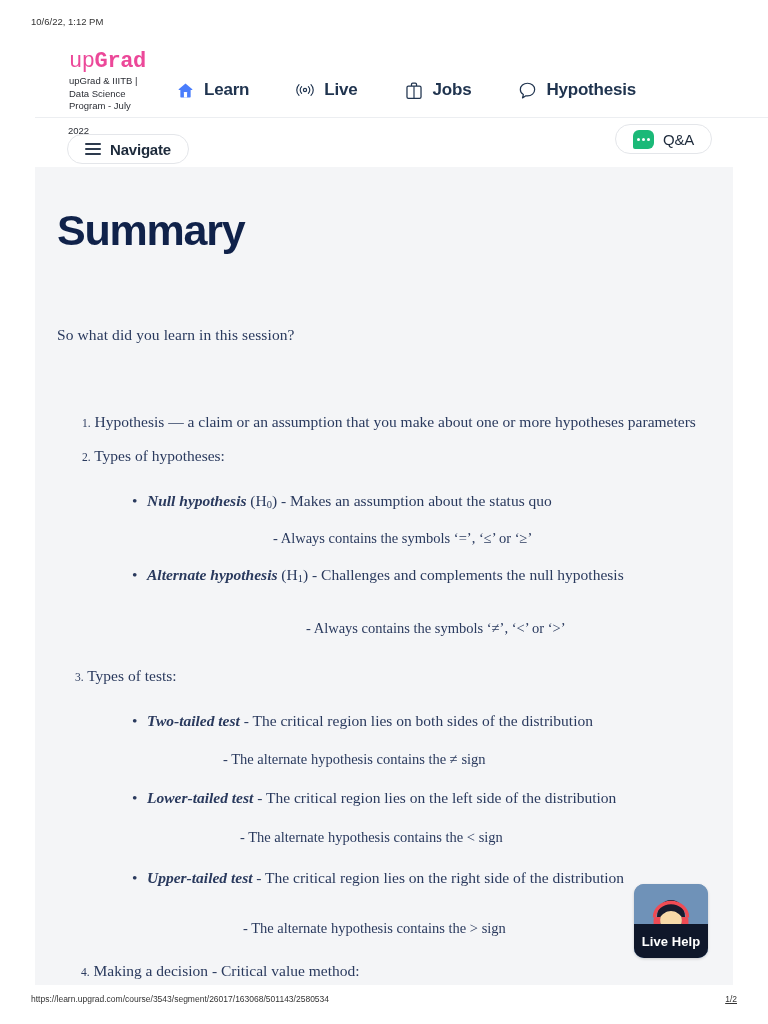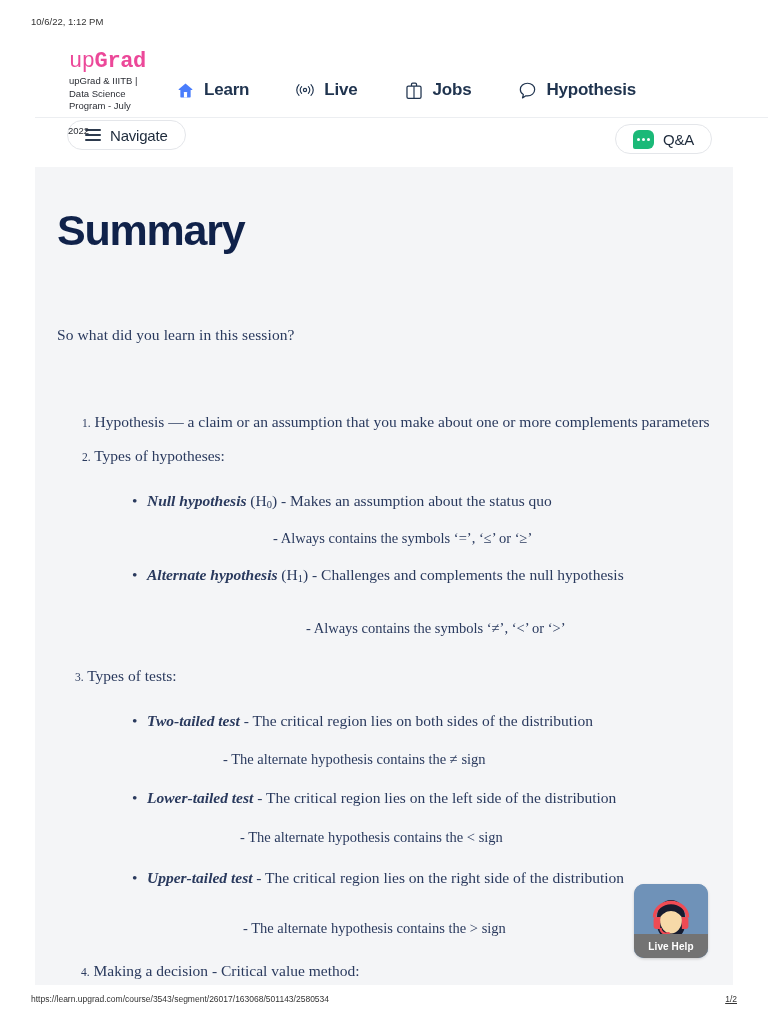--- a/index.html
+++ b/index.html
@@ -110,21 +110,21 @@
     border: 1px solid #e4e6ea;
     border-radius: 16px;
     background: #ffffff;
     font-size: 15px;
     font-weight: 400;
     color: #1d2a3b;
     letter-spacing: -0.2px;
     font-family: "Liberation Sans", sans-serif;
     white-space: nowrap;
   }
-  .pill-navigate { left: 32px; top: 2px; }
+  .pill-navigate { left: 32px; top: 16px; font-weight: bold; }
   .pill-qa { left: 580px; top: 6px; }
 
   .hamburger {
     position: relative;
     width: 16px; height: 12px;
     display: flex; flex-direction: column; justify-content: space-between;
   }
   .hamburger i { display: block; height: 2px; background: #2d3a4d; border-radius: 1px; }
   .overlap-2022 {
     position: absolute;
@@ -220,25 +220,25 @@
     width: 74px; height: 74px;
     border-radius: 10px;
     overflow: hidden;
     background: #6f92b8;
     box-shadow: 0 1px 3px rgba(0,0,0,0.18);
   }
   .lh-avatar { position: absolute; inset: 0; }
   .lh-bar {
     position: absolute;
     left: 0; right: 0; bottom: 0;
-    height: 24px;
-    background: #737373;
+    height: 34px;
+    background: #0f172a;
     color: #ffffff;
     font-family: "Liberation Sans", sans-serif;
-    font-size: 10px;
+    font-size: 13px;
     font-weight: 700;
     display: flex; align-items: center; justify-content: center;
     letter-spacing: 0.1px;
   }
 
   
   .print-footer {
     position: absolute;
     bottom: 18px; left: 0; right: 0;
     height: 12px;
@@ -341,21 +341,21 @@
 
   </div>
 
   <div class="content">
     <div class="doc">
 
       <div class="title">Summary</div>
 
       <div class="intro">So what did you learn in this session?</div>
 
-      <div class="line lv-num l1"><span class="n">1.</span> <span>Hypothesis — a claim or an assumption that you make about one or more complements parameters</span></div>
+      <div class="line lv-num l1"><span class="n">1.</span> <span>Hypothesis — a claim or an assumption that you make about one or more hypotheses parameters</span></div>
 
       <div class="line lv-num l2"><span class="n">2.</span> <span>Types of hypotheses:</span></div>
 
       <div class="line lv-bullet l3"><span class="bl">•</span><span class="b">Null hypothesis</span><span> (H</span><span class="sub">0</span><span>) - Makes an assumption about the status quo</span></div>
 
       <div class="line lv-sub l4">- Always contains the symbols ‘=’, ‘≤’ or ‘≥’</div>
 
       <div class="line lv-bullet l5"><span class="bl">•</span><span class="b">Alternate hypothesis</span><span> (H</span><span class="sub">1</span><span>) - Challenges and complements the null hypothesis</span></div>
 
       <div class="line lv-sub l6">- Always contains the symbols ‘≠’, ‘&lt;’ or ‘&gt;’</div>

